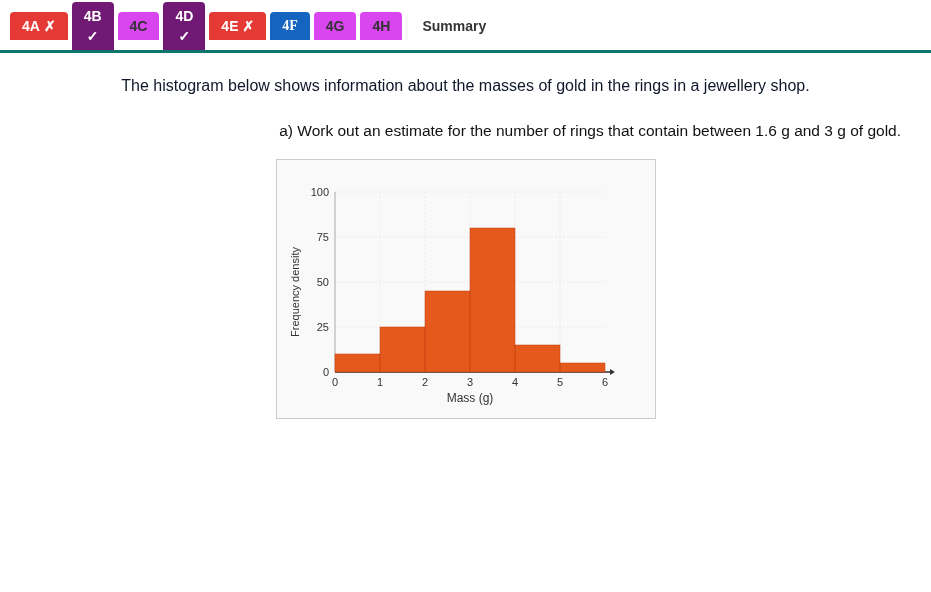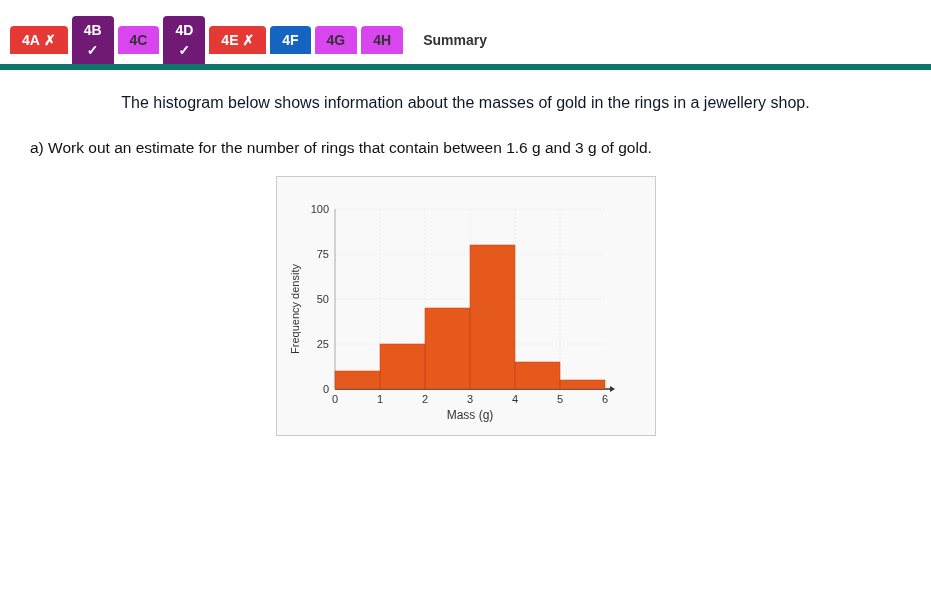--- a/index.html
+++ b/index.html
@@ -8,23 +8,23 @@
       font-family: Arial, sans-serif;
       width: 931px;
       min-height: 592px;
       overflow: hidden;
     }
 
     
     .tab-bar {
       display: flex;
       align-items: center;
-      padding: 16px 10px 0 10px;
+      padding: 2px 10px 0 10px;
       gap: 4px;
-      border-bottom: 6px solid #0f766e;
+      border-bottom: 3px solid #0f766e;
       background: #fff;
     }
 
     .tab {
       padding: 6px 12px;
       font-size: 14px;
       font-weight: bold;
       cursor: pointer;
       border-radius: 4px 4px 0 0;
       display: flex;
@@ -44,20 +44,21 @@
 
     .tab-green {
       background: #701a75;
       color: #fff;
       flex-direction: column;
     }
 
     .tab-active {
       background: #1565c0;
       color: #fff;
+      font-family: Liberation Serif, serif;
     }
 
     .tab-summary {
       background: #fff;
       color: #333;
       margin-left: 4px;
     }
 
     
     .content {
@@ -70,21 +71,21 @@
       margin-bottom: 20px;
       line-height: 1.6;
       color: #0f172a;
     }
 
     .question {
       font-size: 15.5px;
       margin-bottom: 16px;
       line-height: 1.6;
       color: #111;
-      text-align: left;
+      text-align: right;
     }
 
     
     .chart-container {
       display: flex;
       justify-content: center;
       margin-top: 10px;
     }
 
     .chart-box {

